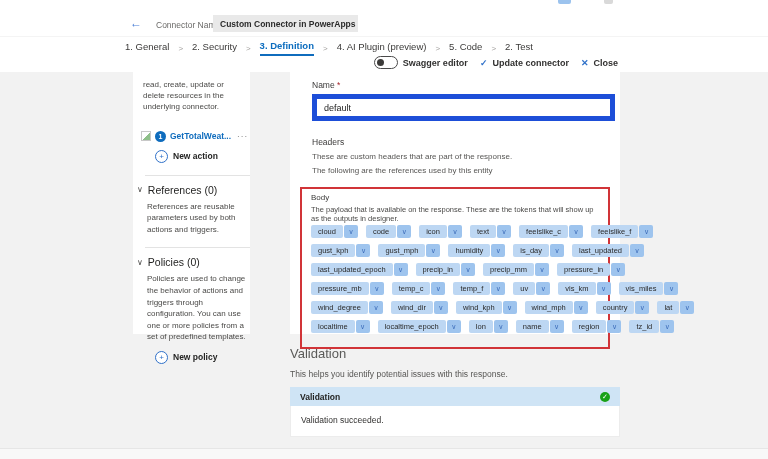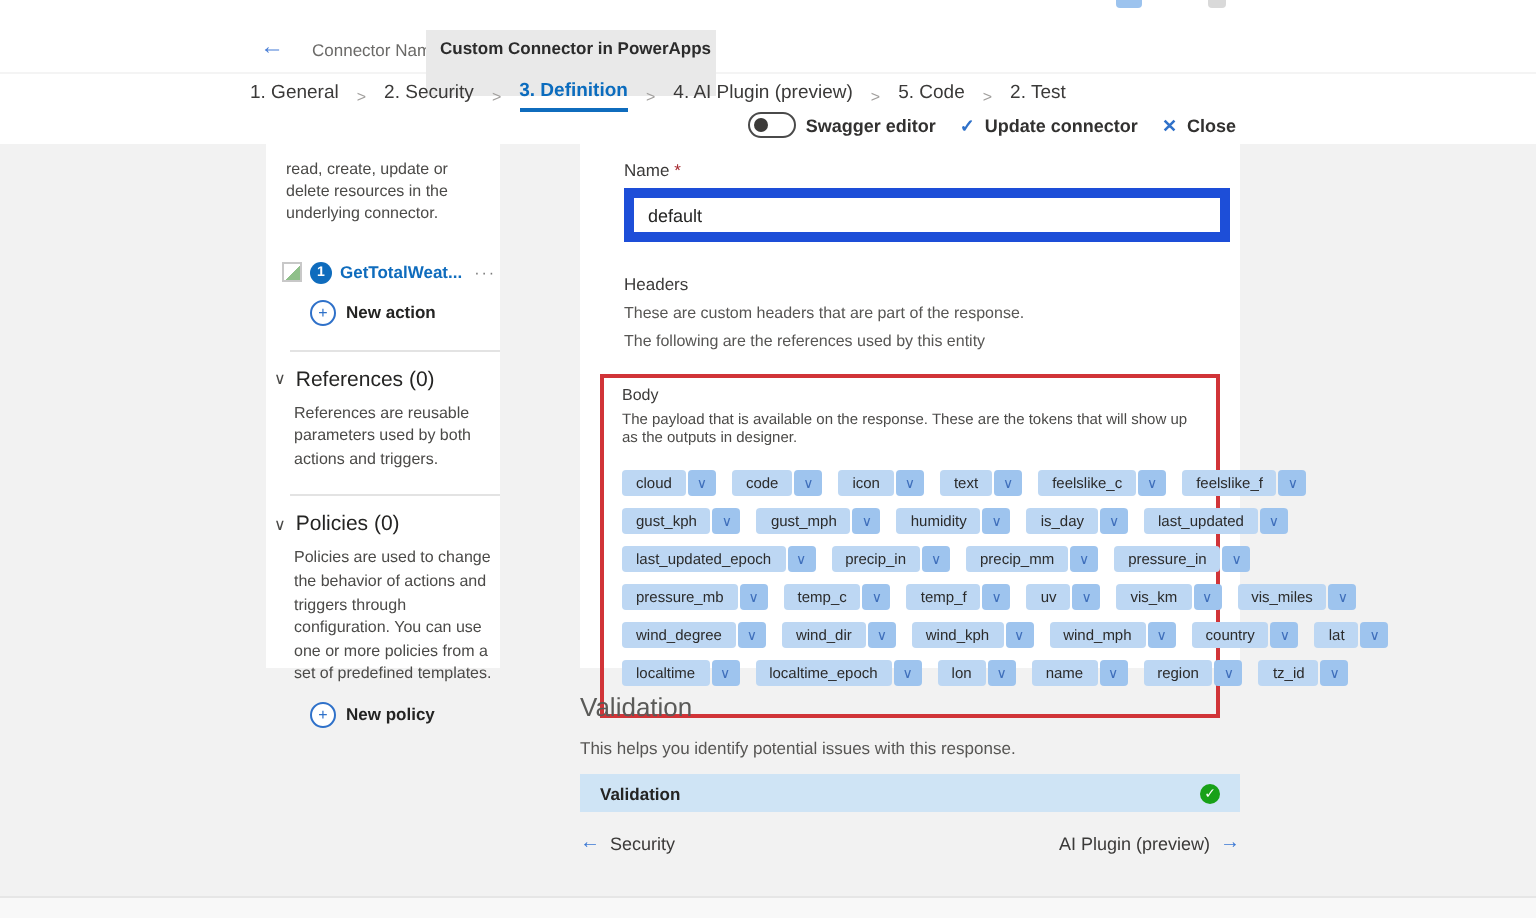--- a/index.html
+++ b/index.html
@@ -16,21 +16,21 @@
   .header-white{left:0;top:0;width:768px;height:72px;background:#fff;}
   .top-strip{left:0;top:0;width:768px;height:13px;background:#fff;border-bottom:1px solid #f4f4f4;}
   .frag-blue{left:558px;top:0;width:13px;height:4px;background:#9cc3ee;border-radius:0 0 2px 2px;}
   .frag-gray{left:604px;top:0;width:9px;height:4px;background:#d9d9d9;border-radius:0 0 2px 2px;}
 
   .connector-bar{left:0;top:13px;width:768px;height:23px;background:#fff;border-bottom:1px solid #f4f4f4;}
   .back-arrow{left:130px;top:3px;color:#4a7fd6;font-size:12px;cursor:pointer;position:absolute;}
   .conn-label{left:156px;top:7px;font-size:8.5px;color:#6b6a68;position:absolute;}
   .conn-input{left:213px;top:2px;width:138px;height:17px;background:#e9e9e9;border:none;
     font-family:"Liberation Sans",sans-serif;font-size:8.5px;font-weight:bold;color:#2b2b2b;
-    padding:0 0 16px 7px;position:absolute;}
+    padding:0 0 0 7px;position:absolute;}
 
   .steps-bar{left:125px;top:40px;position:absolute;display:flex;align-items:center;gap:9px;font-size:9.5px;color:#3b3a39;text-align:center;}
   .step{cursor:pointer;padding-bottom:3px;}
   .step.active{color:#0b6cbe;border-bottom:2px solid #0f6cbd;font-weight:bold;}
   .step-sep{color:#a19f9d;font-size:8px;}
 
   
   .toolbar{top:56px;right:150px;position:absolute;display:flex;align-items:center;gap:12px;font-size:9px;color:#323130;}
   .toolbar .grp{display:flex;align-items:center;gap:5px;cursor:pointer;font-weight:bold;}
   .toggle{width:22px;height:11px;border:1px solid #4a4a4a;border-radius:7px;position:relative;background:#fff;}
@@ -66,21 +66,21 @@
   .fld-label{font-size:8.5px;color:#3b3a39;}
   .req{color:#a4262c;}
   .name-input{display:block;width:286px;height:17px;border:5px solid #1d4ed8;background:#fff;margin-top:4px;
     font-family:"Liberation Sans",sans-serif;font-size:9px;color:#242423;padding:0 0 0 7px;}
   .sec-label{font-size:8.5px;color:#3b3a39;margin-top:16px;}
   .sec-desc{font-size:8px;color:#575654;margin-top:5px;}
 
   .body-box{border:2px solid #d13438;margin-top:12px;padding:4px 9px 8px 9px;}
   .body-title{font-size:8px;color:#3b3a39;}
   .body-desc{font-size:7.5px;color:#4b4a48;margin-top:3px;}
-  .token-rows{margin-top:12px;}
+  .token-rows{margin-top:2px;}
   .token-row{display:flex;gap:8px;margin-bottom:6px;}
   .token-chip{display:inline-flex;height:13px;cursor:pointer;}
   .token-label{background:#bdd7f3;display:flex;align-items:center;padding:0 7px;font-size:7.5px;color:#2b2b2b;border-radius:2px;}
   .token-chevron{background:#9ec4ee;width:14px;display:flex;align-items:center;justify-content:center;
     color:#3f6fbb;font-size:7px;margin-left:1px;border-radius:2px;}
 
   
   .validation{left:290px;top:346px;width:330px;position:absolute;}
   .val-title{font-size:13px;color:#5a5a58;}
   .val-desc{font-size:8.5px;color:#575654;margin-top:8px;}
@@ -348,20 +348,21 @@
 </div>
 
 <div class="validation">
   <div class="val-title">Validation</div>
   <div class="val-desc">This helps you identify potential issues with this response.</div>
   <div class="val-card">
     <div class="val-head">
       <span class="val-head-label">Validation</span>
       <span class="ok-circle">✓</span>
     </div>
+    <div class="val-body">Validation succeeded.</div>
   </div>
 
   <div class="footer-nav">
     <span class="fnav">
       <span class="arrow">←</span>
       <span>Security</span>
     </span>
     <span class="fnav">
       <span>AI Plugin (preview)</span>
       <span class="arrow">→</span>

